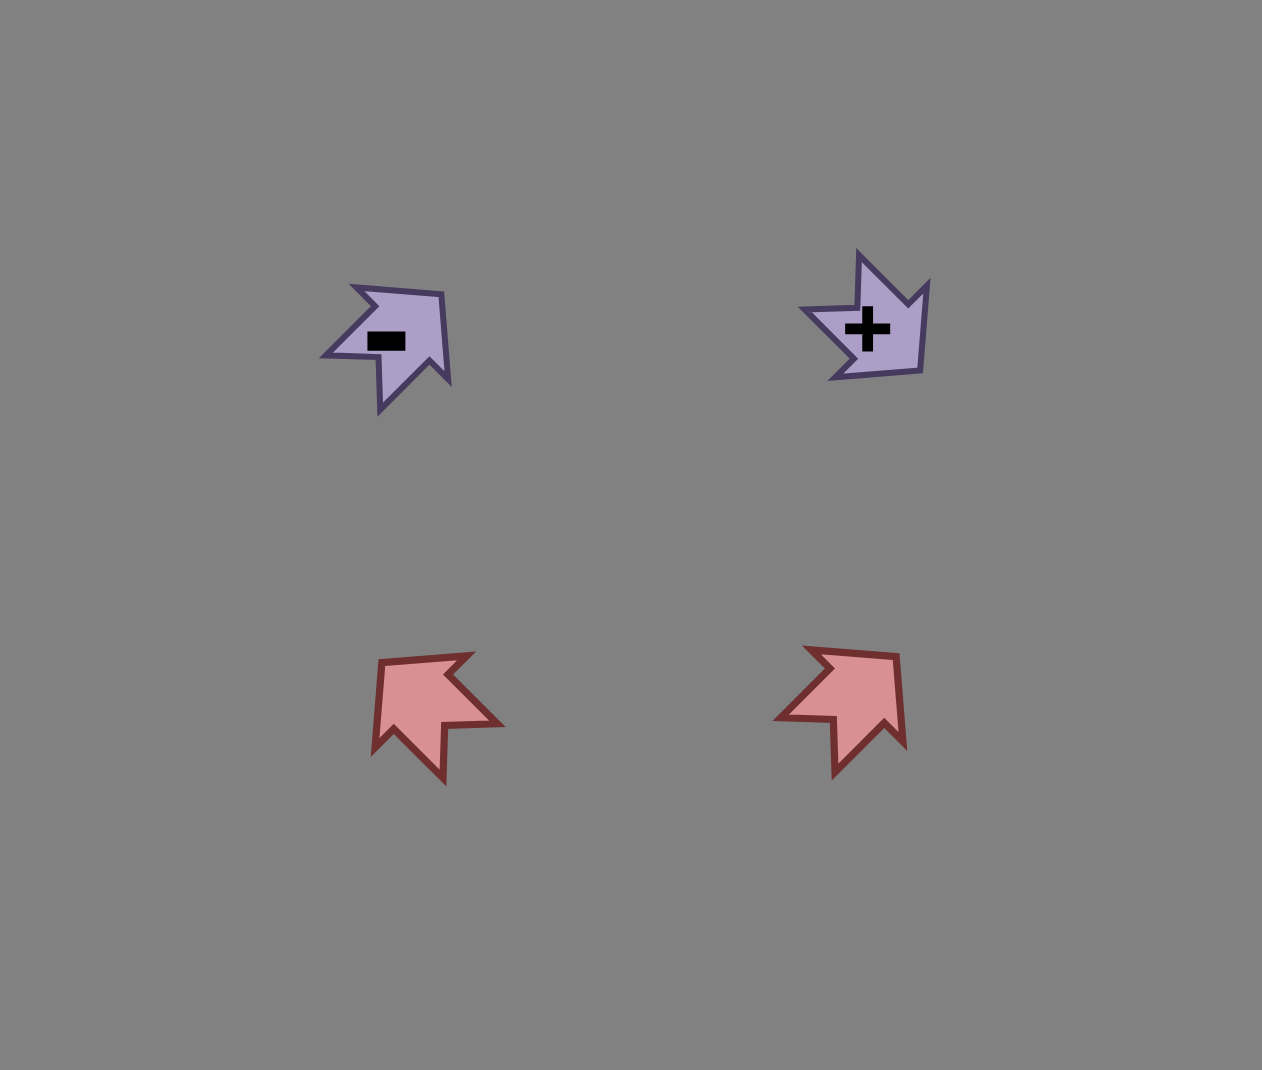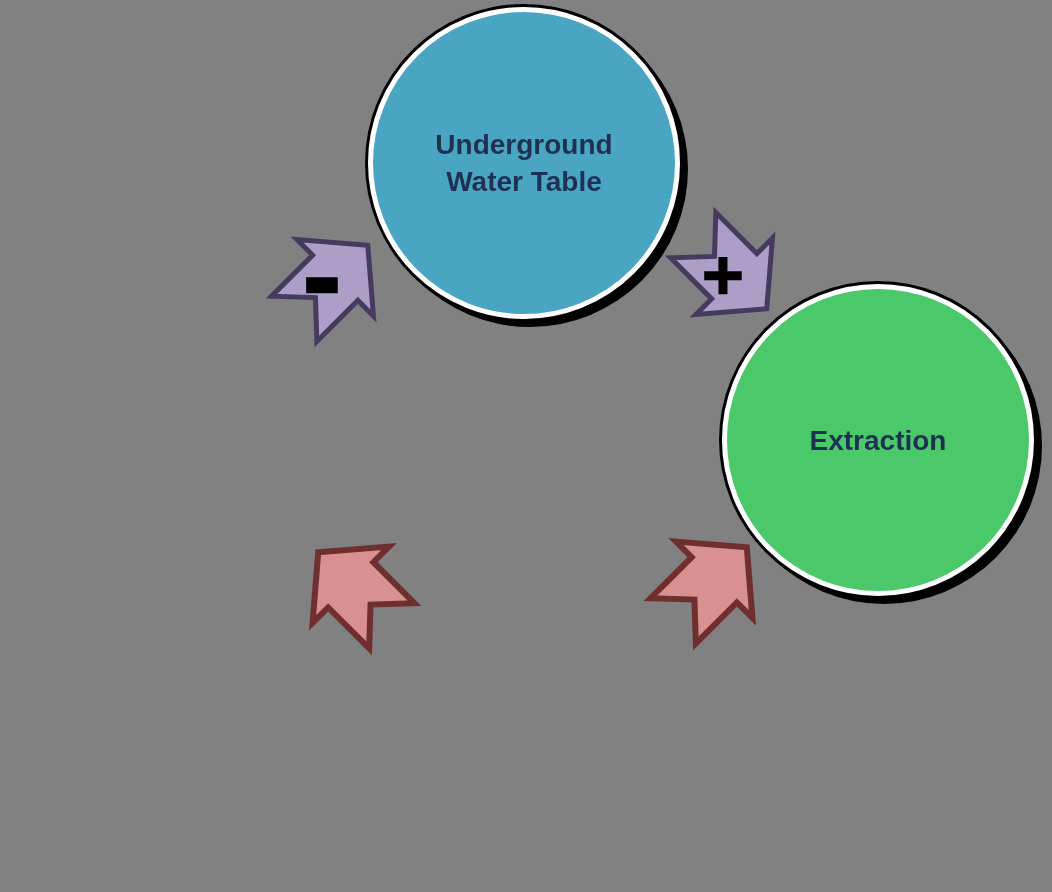--- a/index.html
+++ b/index.html
@@ -76,24 +76,17 @@
       <polygon points="-52,-32 6,-32 6,-54 52,0 6,54 6,32 -52,32 -22,0" stroke-width="6" stroke-linejoin="miter" fill="#D99090" stroke="#6F2F2F"></polygon>
     </g>
     <g transform="translate(355,589) rotate(-135)">
       <polygon points="-52,-32 6,-32 6,-54 52,0 6,54 6,32 -52,32 -22,0" stroke-width="6" stroke-linejoin="miter" fill="#D99090" stroke="#6F2F2F"></polygon>
     </g>
   </svg>
 
   <div class="sign sign-minus">-</div>
   <div class="sign sign-plus">+</div>
 
-  <div class="node" id="node-water-table" style="background-color: rgb(74, 165, 195);">
-    <div class="node-label" style="color: rgb(31, 49, 82);">Underground
-Water Table</div>
-  </div>
 
-  <div class="node" id="node-extraction" style="background-color: rgb(75, 200, 106);">
-    <div class="node-label" style="color: rgb(31, 49, 82);">Extraction</div>
-  </div>
 
 
 
 </div>
 
 </body></html>

